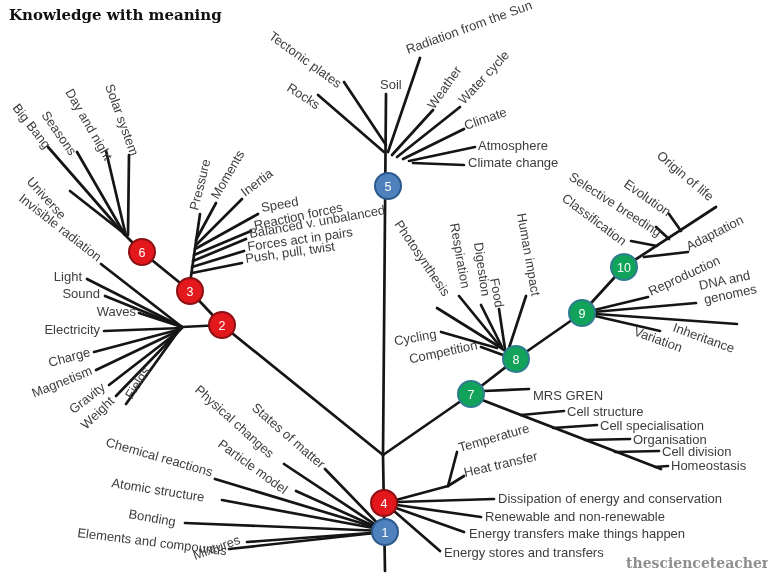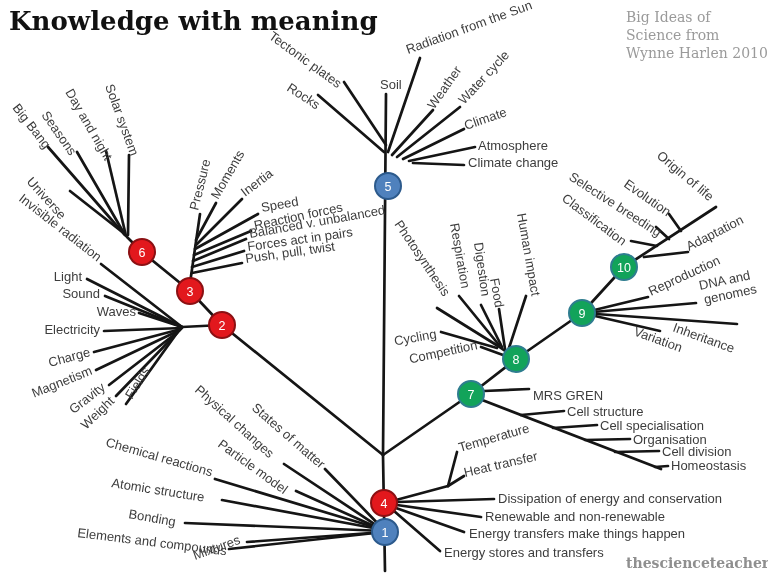--- a/index.html
+++ b/index.html
@@ -1,21 +1,21 @@
 <!DOCTYPE html>
 <html><head>
 <meta charset="utf-8">
 <style>
   html,body{margin:0;padding:0;background:#ffffff;}
   #stage{position:relative;width:768px;height:576px;background:#ffffff;overflow:hidden;
          font-family:"Liberation Sans", sans-serif;}
   #tree-svg{position:absolute;left:0;top:0;}
   .title-block{position:absolute;left:9px;top:6px;line-height:1.22;
          font-family:"DejaVu Serif","Liberation Serif",serif;font-weight:bold;
-         font-size:26px;color:#111111;letter-spacing:0px;}
+         font-size:15px;color:#111111;letter-spacing:0px;}
   .attribution-block{position:absolute;left:626px;top:8px;line-height:1.3;
          font-family:"DejaVu Serif","Liberation Serif",serif;
          font-size:14px;color:#9a9a9a;}
   .footer-block{position:absolute;left:626px;top:555px;
          font-family:"DejaVu Serif","Liberation Serif",serif;font-weight:bold;
          font-size:14px;color:#8f8f8f;}
   .tspan-line{display:block;}
 </style>
 </head>
 <body>
@@ -211,19 +211,15 @@
       <g>
         <circle cx="624" cy="267" r="13" fill="#12a35a" stroke="#2e7d8f" stroke-width="2"></circle>
         <text x="624" y="271.5" text-anchor="middle" font-size="12.5" font-family="&quot;Liberation Sans&quot;, sans-serif" fill="#ffffff">10</text>
       </g>
     </svg>
 
   <div class="title-block">
     <span class="tspan-line">Knowledge with meaning</span>
   </div>
 
-  <div class="attribution-block">
-    <span class="tspan-line">Big Ideas of Science from</span>
-    <span class="tspan-line">Wynne Harlen 2010</span>
-  </div>
 
   <div class="footer-block">thescienceteacher.co.uk</div>
 </div>
 
 </body></html>

